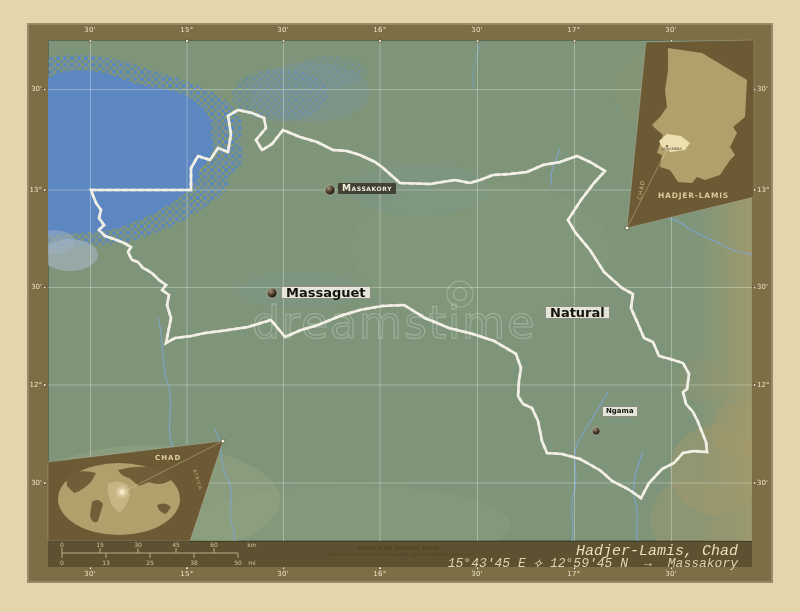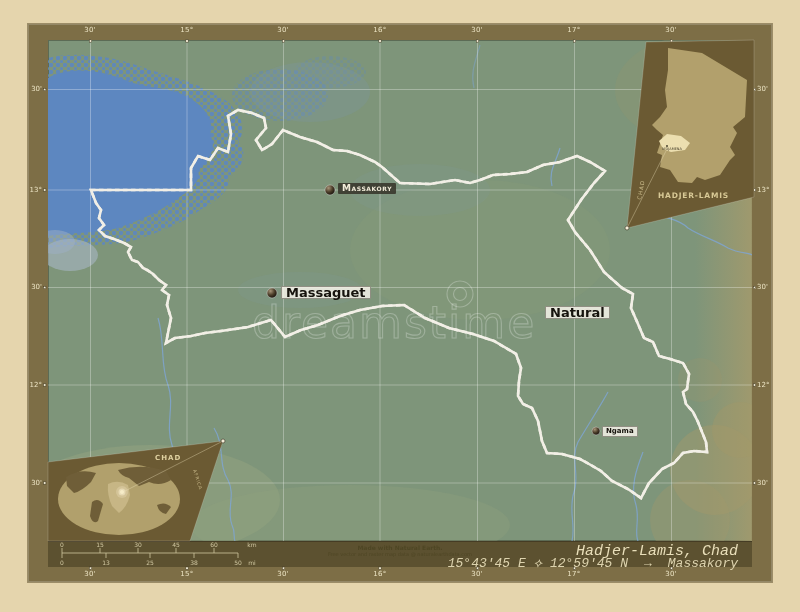--- a/index.html
+++ b/index.html
@@ -244,21 +244,21 @@
 
   <div class="tickR" style="left:757px;top:85px">30'</div>
   <div class="tickR" style="left:757px;top:186px">13°</div>
   <div class="tickR" style="left:757px;top:283px">30'</div>
   <div class="tickR" style="left:757px;top:381px">12°</div>
   <div class="tickR" style="left:757px;top:479px">30'</div>
 
   <div class="city dark" style="left:338px;top:183px">Massakory</div>
   <div class="city light" style="left:281px;top:286px">Massaguet</div>
   <div class="city light" style="left:545px;top:306px">Natural</div>
-  <div class="city light small" style="left:602px;top:426px">Ngama</div>
+  <div class="city light small" style="left:602px;top:406px">Ngama</div>
 
   <div class="sb" style="left:54px;top:541px">0</div>
   <div class="sb" style="left:92px;top:541px">15</div>
   <div class="sb" style="left:130px;top:541px">30</div>
   <div class="sb" style="left:168px;top:541px">45</div>
   <div class="sb" style="left:206px;top:541px">60</div>
   <div class="sb" style="left:244px;top:541px">km</div>
   <div class="sb" style="left:54px;top:559px">0</div>
   <div class="sb" style="left:98px;top:559px">13</div>
   <div class="sb" style="left:142px;top:559px">25</div>

